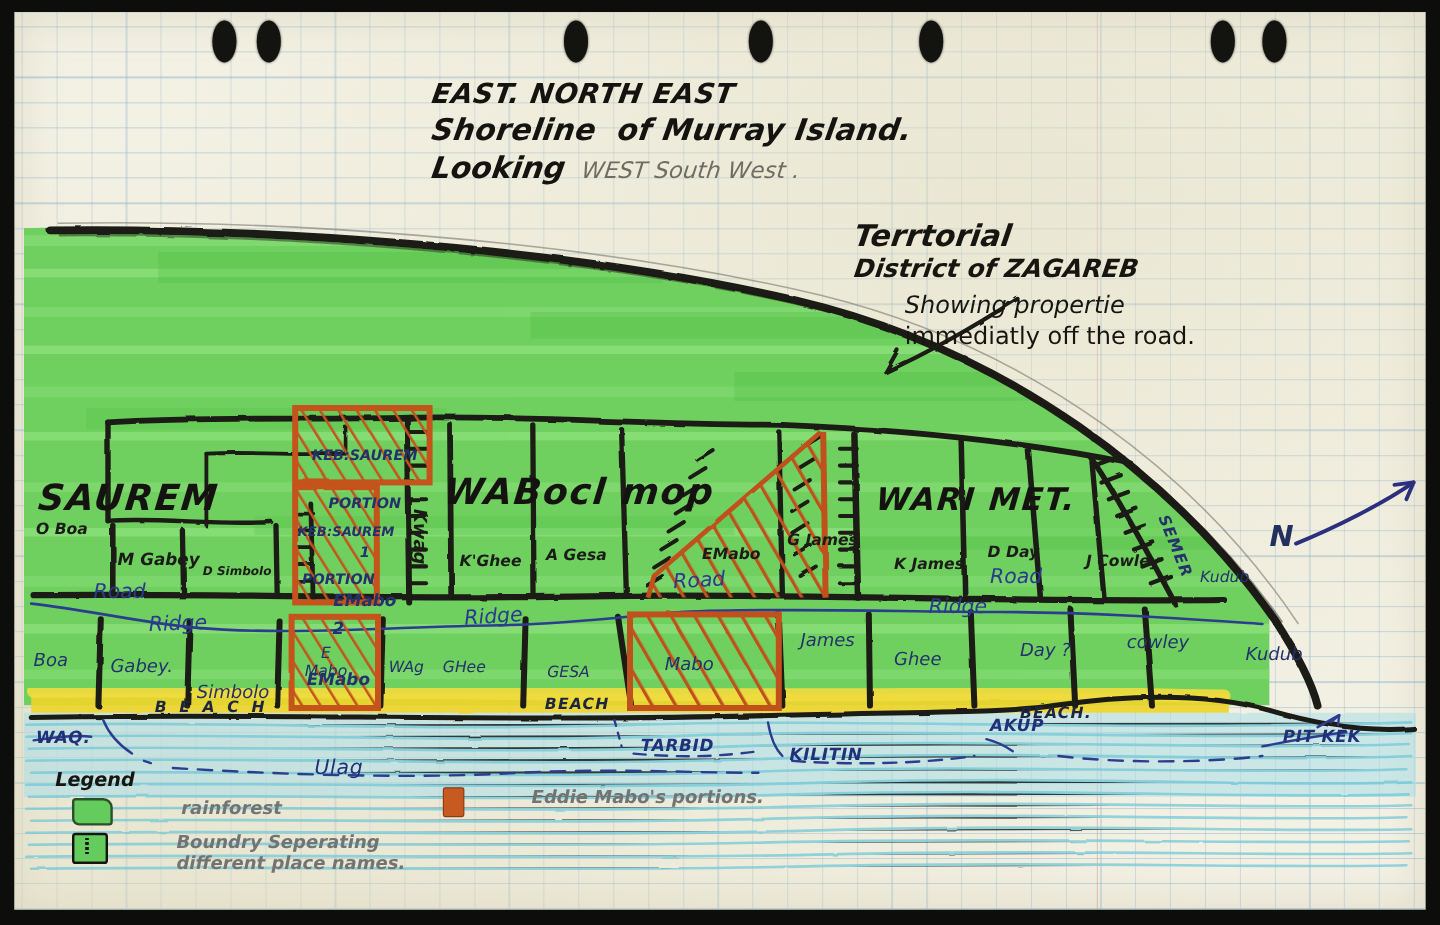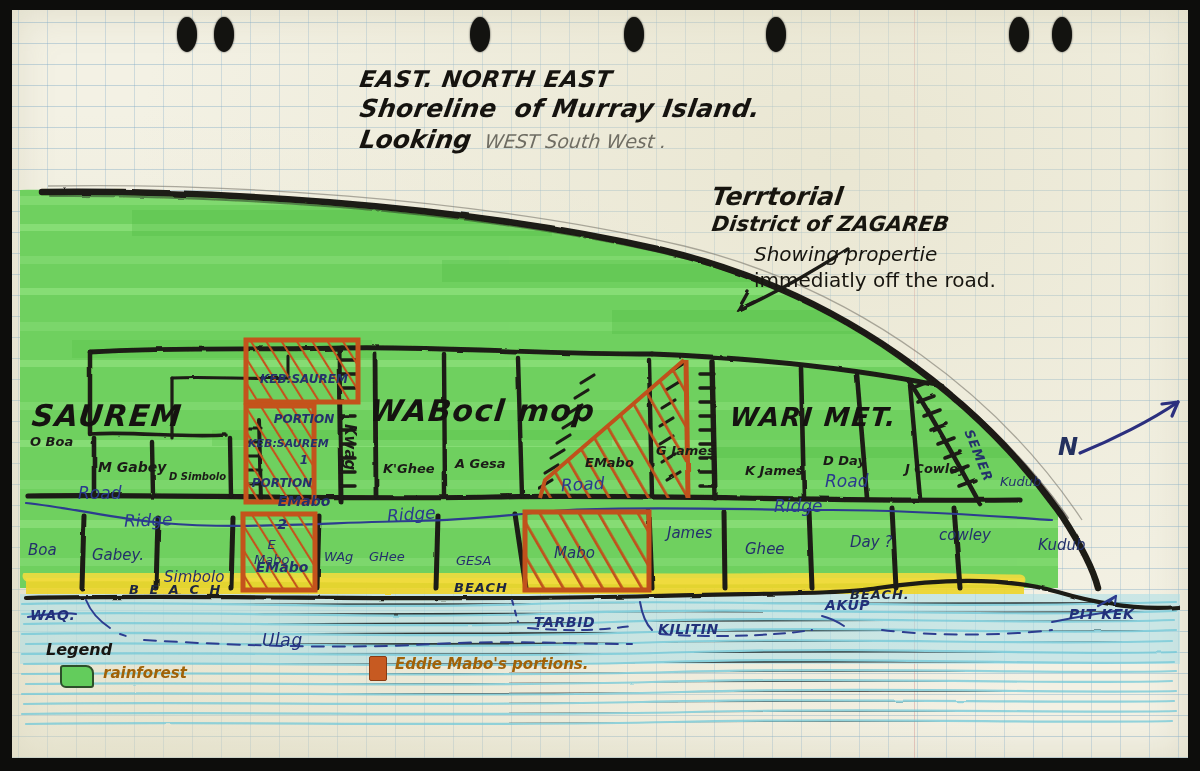--- a/index.html
+++ b/index.html
@@ -71,21 +71,21 @@
 
   .roadlbl{font-size:17px;color:#2a3a8e;font-style:italic;}
   .ridgelbl{font-size:17px;color:#2a3a8e;font-style:italic;}
   .beachlbl{font-size:13px;color:#1d2540;font-style:italic;font-weight:bold;letter-spacing:3px;}
   .sealbl{font-size:14px;color:#22307a;font-style:italic;font-weight:bold;letter-spacing:.6px;}
 
   
   #legend{position:absolute;left:34px;top:630px;}
   .leg-title{font-size:16px;color:#171512;font-style:italic;font-weight:bold;}
   .leg-row{display:flex;align-items:flex-start;gap:9px;margin-top:6px;margin-left:14px;}
-  .leg-txt{font-size:15px;color:#a16207;font-style:italic;font-weight:bold;line-height:1.12;}
+  .leg-txt{font-size:15px;color:#737373;font-style:italic;font-weight:bold;line-height:1.12;margin-left:48px;}
   .sw-green{width:30px;height:19px;background:#63cc5c;border:2px solid #2d4f2a;border-radius:3px 8px 3px 6px;}
   .sw-bound{width:26px;height:22px;background:#63cc5c;border:2.5px solid #16140f;border-radius:3px;position:relative;}
   .sw-bound:after{content:"";position:absolute;left:9px;top:2px;width:3px;height:16px;
     background:repeating-linear-gradient(to bottom,#16140f 0 2px,transparent 2px 4px);}
   .sw-or{width:16px;height:23px;background:#c75a21;border:1px solid #8b3b12;border-radius:2px;}
   #legend2{position:absolute;left:357px;top:646px;display:flex;gap:8px;}
 </style>
 </head>
 <body>
 
@@ -440,20 +440,25 @@
     <div class="hw sealbl" style="left:646px;top:612px;">KILITIN</div>
     <div class="hw sealbl" style="left:813px;top:588px;">AKUP</div>
     <div class="hw sealbl" style="left:1057px;top:597px;">PIT KEK</div>
 
     <div id="legend">
       <div class="leg-title">Legend</div>
       <div class="leg-row">
         <div class="sw-green"></div>
         <div class="leg-txt">rainforest</div>
       </div>
+      <div class="leg-row">
+        <div class="sw-bound"></div>
+        <div class="leg-txt" style="white-space:pre-line">Boundry Seperating
+different  place names.</div>
+      </div>
     </div>
     <div id="legend2">
       <div class="sw-or"></div>
       <div class="leg-txt">Eddie Mabo's portions.</div>
     </div>
 
   </div>
 
   <div class="hole" style="left:177px;top:17px;"></div>
   <div class="hole" style="left:214px;top:17px;"></div>

